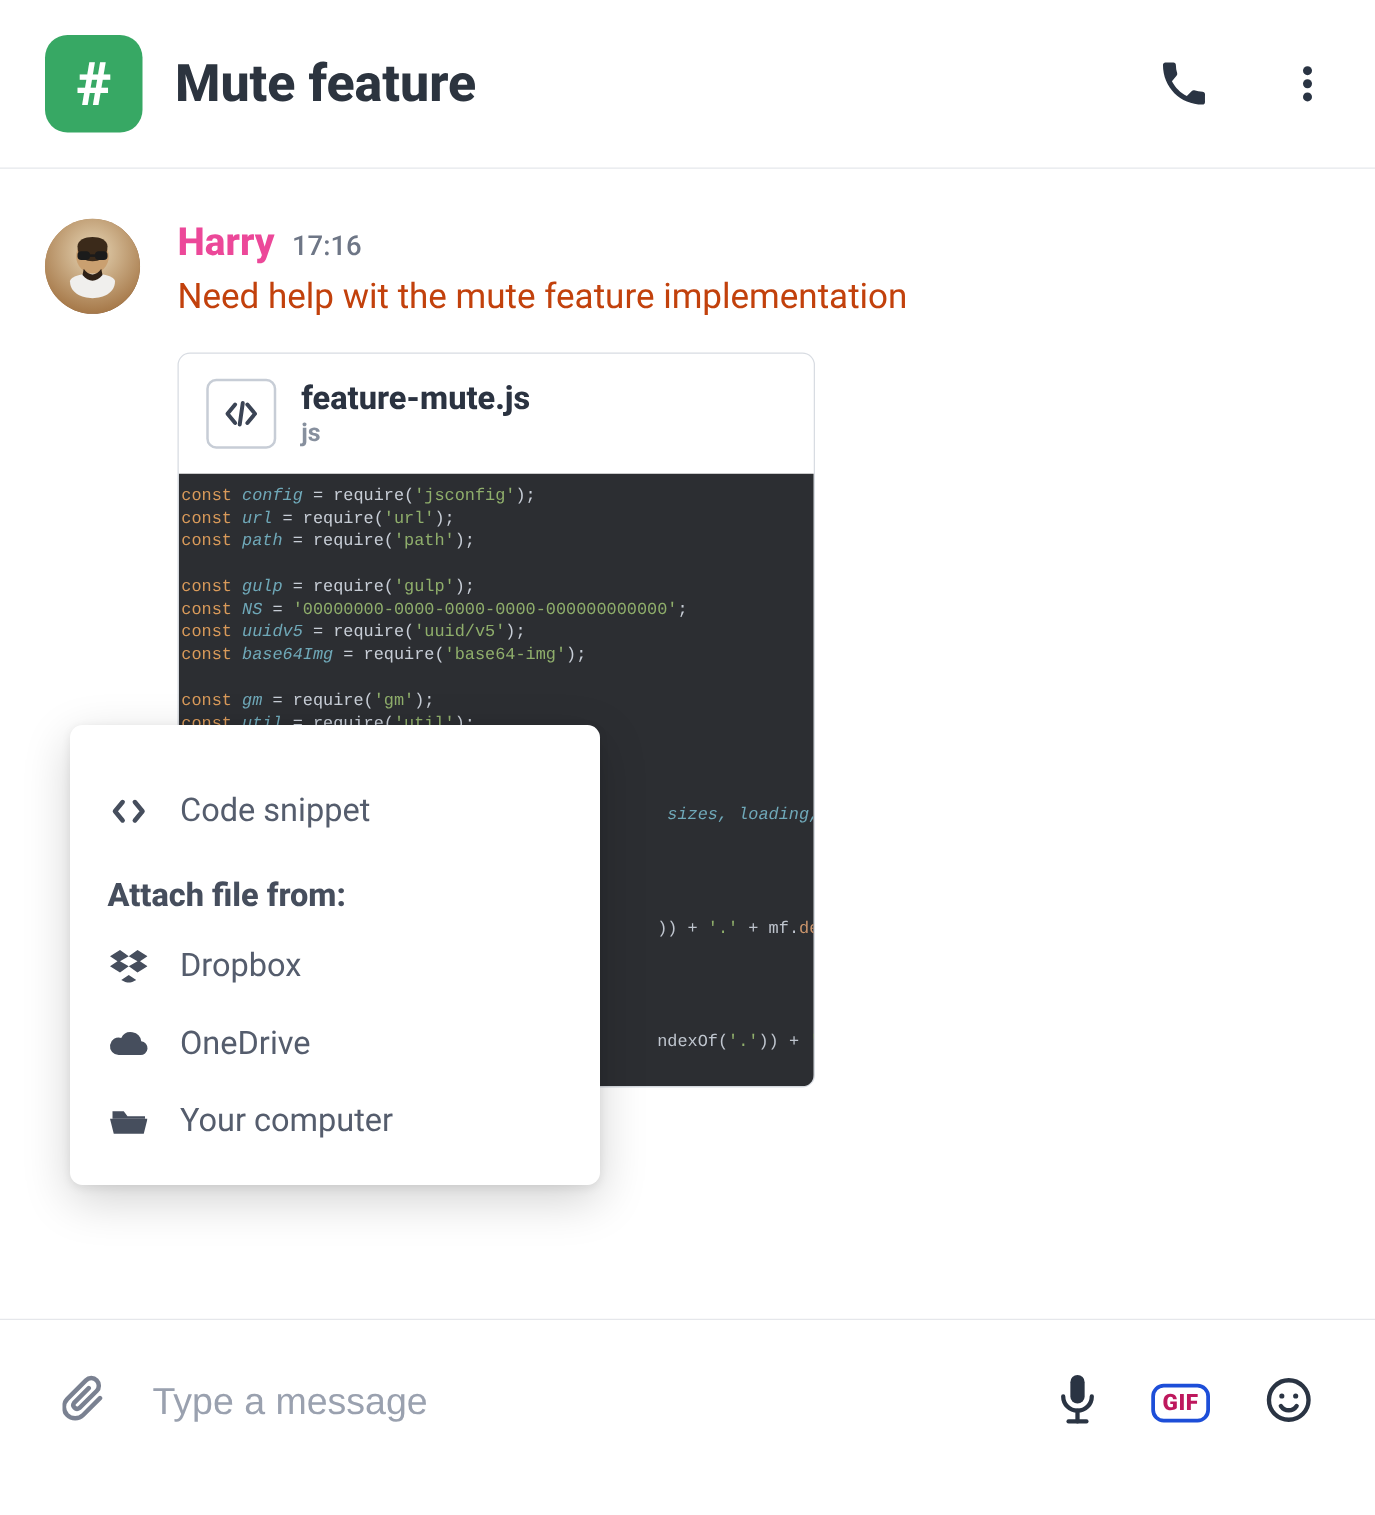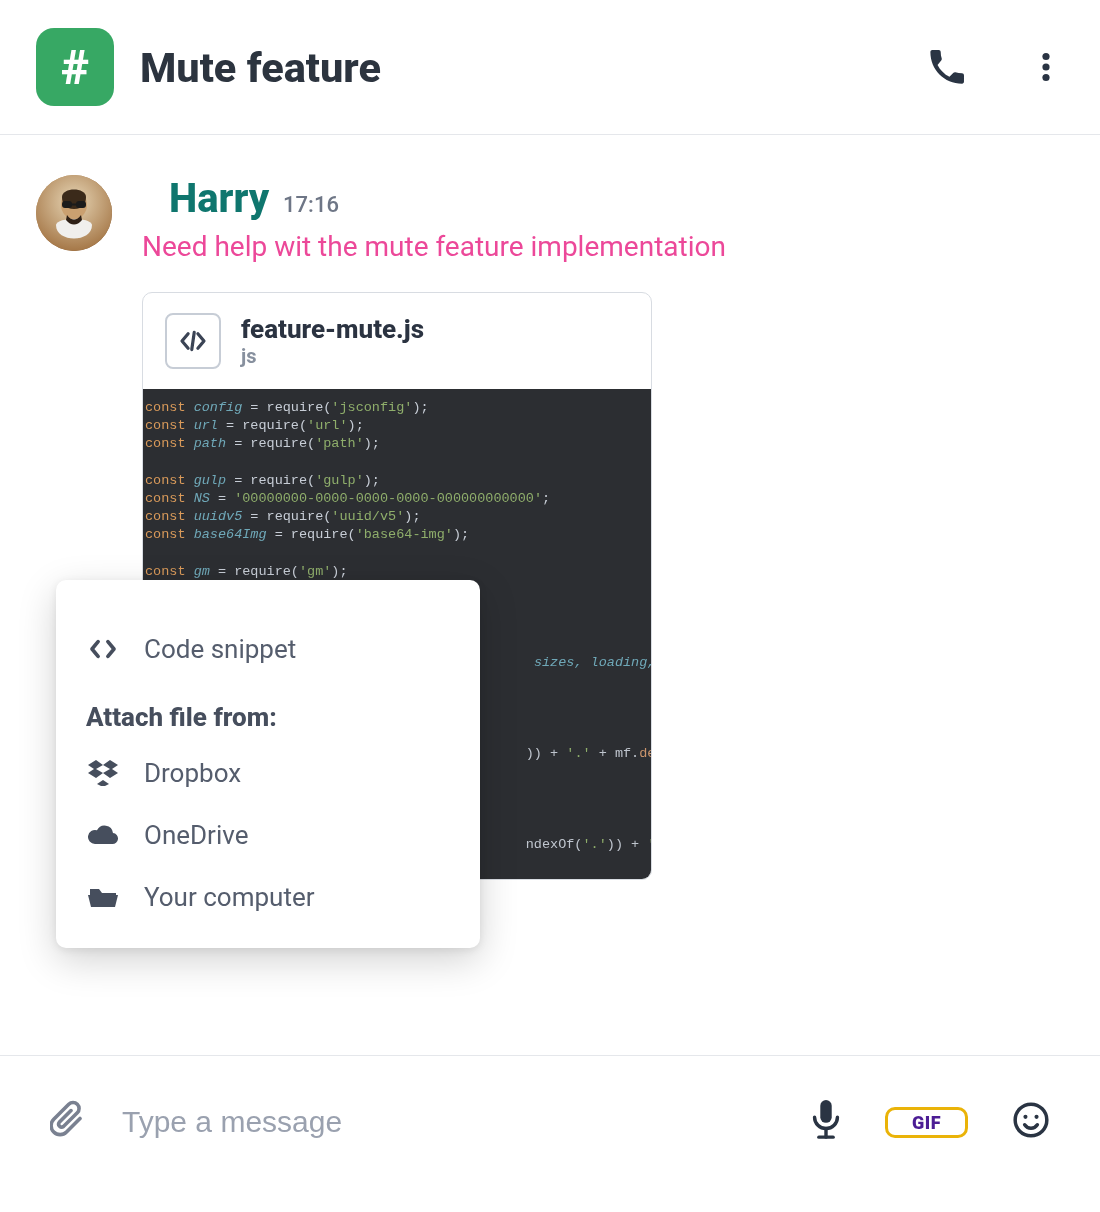--- a/index.html
+++ b/index.html
@@ -61,23 +61,23 @@
     height: 76px;
     border-radius: 50%;
     background: linear-gradient(135deg,#c9a26b 0%, #9a6a3e 50%, #6d441f 100%);
     position: relative;
     overflow: hidden;
     flex-shrink: 0;
   }
   .avatar svg { position:absolute; inset:0; }
   .msg-body { flex: 1; padding-top: 0px; }
   .msg-head { display: flex; align-items: baseline; gap: 14px; margin-bottom: 6px;}
-  .msg-author { font-size: 40px; font-weight: 800; color: #0f766e; margin-left: 27px; }
+  .msg-author { font-size: 31px; font-weight: 800; color: #ec4899; }
   .msg-time { font-size: 22px; color: #6e7686; font-weight: 500;}
-  .msg-text { font-size: 28px; color: #ec4899; line-height: 1.35; }
+  .msg-text { font-size: 28px; color: #c2410c; line-height: 1.35; }
 
   
   .attachment {
     margin-top: 26px;
     width: 510px;
     border: 1.5px solid #d8dce2;
     border-radius: 10px;
     overflow: hidden;
     background:#fff;
   }
@@ -166,27 +166,27 @@
     flex:1;
     border:none;
     outline:none;
     font-size: 30px;
     color:#333;
   }
   .composer-input::placeholder { color:#9aa1af; }
   .composer-actions { display:flex; align-items:center; gap:44px; color:#2a3443;}
   .attach-btn { color:#7a8191; }
   .gif-badge {
-    border:3px solid #eab308;
+    border:3px solid #1d4ed8;
     border-radius:10px;
-    padding: 2px 24px;
+    padding: 2px 6px;
     font-size: 18px;
     font-weight: 900;
     letter-spacing: 0.5px;
-    color:#4c1d95;
+    color:#be185d;
   }
 </style>
 </head>
 <body>
 
 <div class="header">
   <div class="channel-icon">
     <span>#</span>
   </div>
   <div class="channel-title">Mute feature</div>

